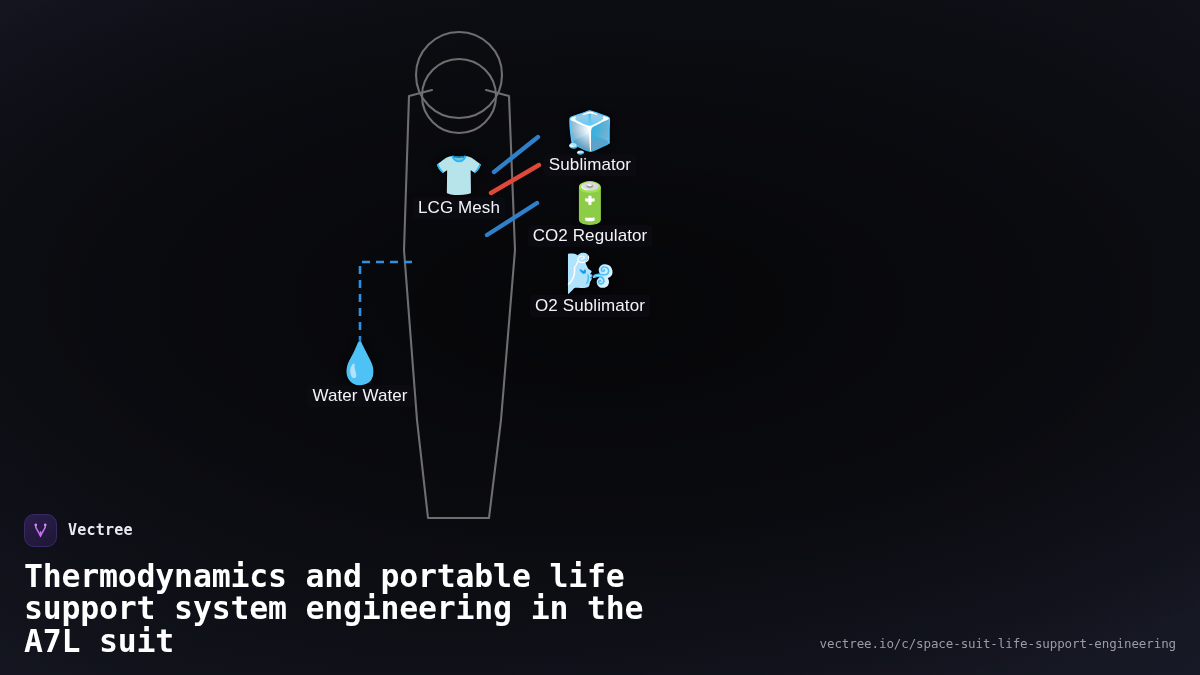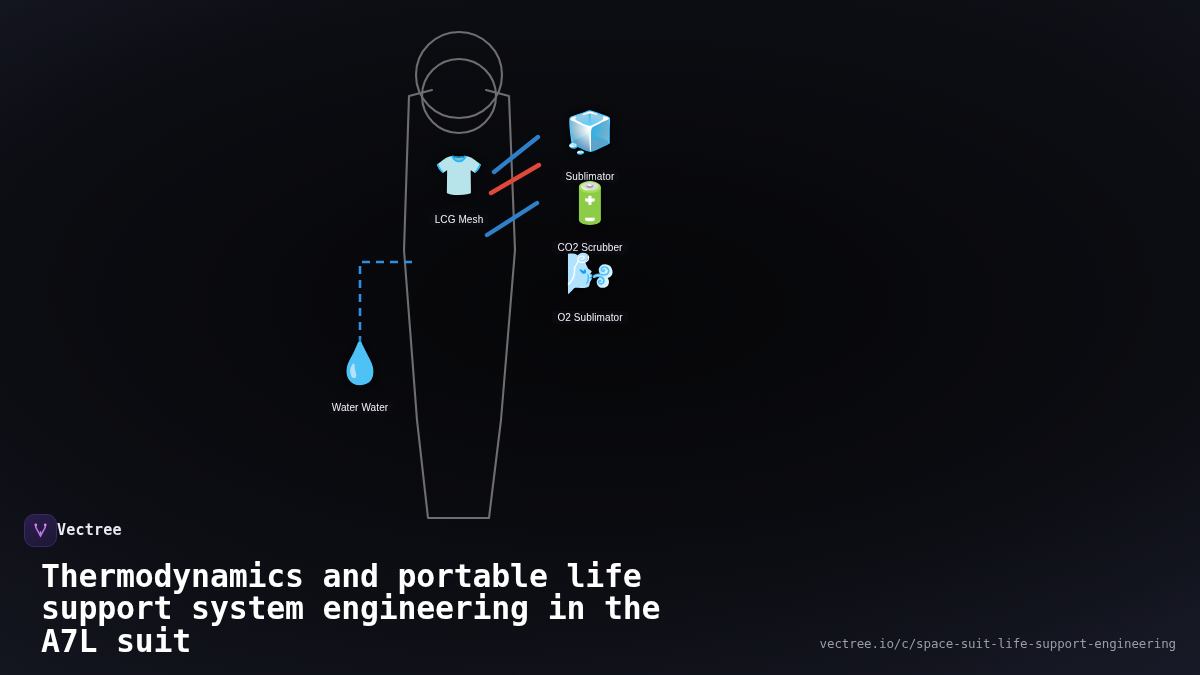--- a/index.html
+++ b/index.html
@@ -25,61 +25,60 @@
   #diagram { position:absolute; left:0; top:0; width:1200px; height:560px; }
 
   .node { position:absolute; text-align:center; }
   .node .glyph {
     font-size:40px; line-height:1;
     display:block;
     filter:drop-shadow(0 0 3px rgba(0,0,0,0.8));
   }
   .node .cap {
     display:inline-block;
-    margin-top:18px;
-    font-size:10px;
+    margin-top:2px;
+    font-size:17px;
     color:#f2f4f8;
     white-space:nowrap;
     padding:1px 5px;
     border-radius:4px;
     background:rgba(12,13,19,0.72);
     letter-spacing:.1px;
   }
 
   
   #node-sublimator   { left:519px; top:112px; width:142px; }
   #node-co2          { left:519px; top:183px; width:142px; }
   #node-o2           { left:519px; top:253px; width:142px; }
   #node-lcg          { left:388px; top:155px; width:142px; }
   #node-water        { left:289px; top:343px; width:142px; }
 
   
   #footer { position:absolute; left:0; bottom:0; width:1200px; padding:0 24px 18px 24px; }
-  #brand { display:flex; align-items:center; margin-bottom:13px; }
+  #brand { display:flex; align-items:center; gap:11px; margin-bottom:13px; }
   #logo-badge {
     width:33px; height:33px; border-radius:10px;
     background:linear-gradient(150deg,#2b1d4d 0%,#241a40 55%,#1d1733 100%);
     border:1px solid #3a2a63;
     display:flex; align-items:center; justify-content:center;
     flex:0 0 auto;
   }
   #brand-name {
     font-family:"DejaVu Sans Mono", monospace;
     font-weight:bold; font-size:15px; color:#e9eaf2; letter-spacing:.2px;
   }
   #headline {
     font-family:"DejaVu Sans Mono", monospace;
     font-weight:bold;
     font-size:31.5px;
     line-height:1.03;
     color:#ffffff;
     letter-spacing:-0.2px;
     max-width:760px;
     white-space:pre-line;
-    margin-left:17px;
   }
   #url {
     position:absolute; right:24px; bottom:24px;
     font-family:"DejaVu Sans Mono", monospace;
     font-size:12.5px;
     color:#9a9ca8;
     letter-spacing:-0.1px;
   }
 </style>
 </head>
@@ -125,21 +124,21 @@
       <span class="cap">LCG Mesh</span>
     </div>
 
     <div class="node" id="node-sublimator">
       <span class="glyph">🧊</span>
       <span class="cap">Sublimator</span>
     </div>
 
     <div class="node" id="node-co2">
       <span class="glyph">🔋</span>
-      <span class="cap">CO2 Scrubber</span>
+      <span class="cap">CO2 Regulator</span>
     </div>
 
     <div class="node" id="node-o2">
       <span class="glyph">🌬️</span>
       <span class="cap">O2 Sublimator</span>
     </div>
 
     <div class="node" id="node-water">
       <span class="glyph">💧</span>
       <span class="cap">Water Water</span>

